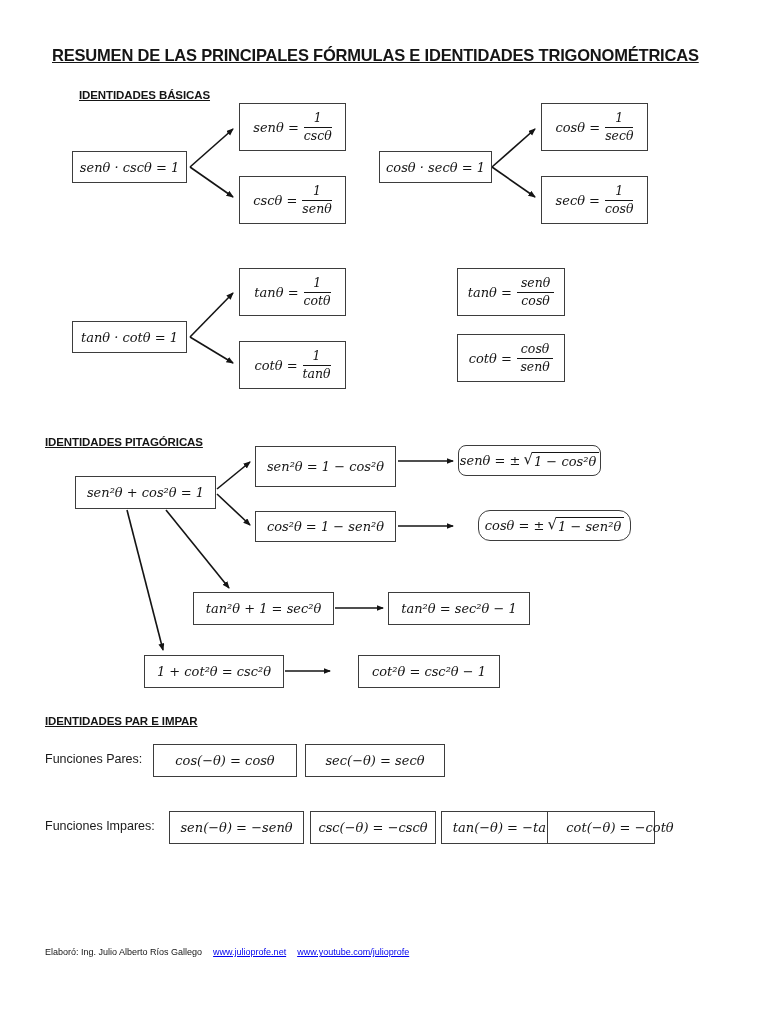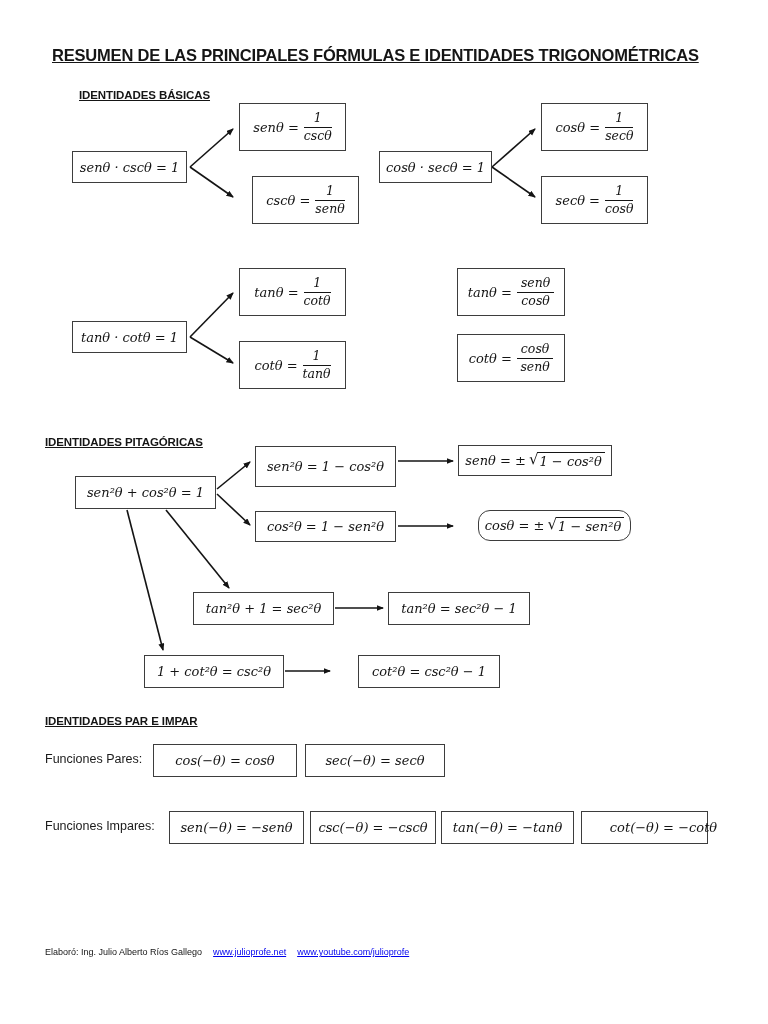--- a/index.html
+++ b/index.html
@@ -63,21 +63,21 @@
 <div class="sec-heading" style="left:45px; top:89px;padding-left:34px;">IDENTIDADES BÁSICAS</div>
 
 <div class="fbox" style="left:72px; top:151px; width:115px; height:32px;">senθ · cscθ = 1</div>
 <div class="fbox" style="left:239px; top:103px; width:107px; height:48px;">
   <span>senθ =</span>
   <span class="frac">
       <span class="num">1</span>
       <span class="den">cscθ</span>
     </span>
 </div>
-<div class="fbox" style="left:252px; top:176px; width:107px; height:48px;">
+<div class="fbox" style="left:239px; top:176px; width:107px; height:48px;">
   <span>cscθ =</span>
   <span class="frac">
       <span class="num">1</span>
       <span class="den">senθ</span>
     </span>
 </div>
 
 <div class="fbox" style="left:379px; top:151px; width:113px; height:32px;">cosθ · secθ = 1</div>
 <div class="fbox" style="left:541px; top:103px; width:107px; height:48px;">
   <span>cosθ =</span>
@@ -124,21 +124,21 @@
       <span class="den">senθ</span>
     </span>
 </div>
 
 <div class="sec-heading" style="left:45px; top:436px;">IDENTIDADES PITAGÓRICAS</div>
 
 <div class="fbox" style="left:75px; top:476px; width:141px; height:33px;">sen²θ + cos²θ = 1</div>
 <div class="fbox" style="left:255px; top:446px; width:141px; height:41px;">sen²θ = 1 − cos²θ</div>
 <div class="fbox" style="left:255px; top:511px; width:141px; height:31px;">cos²θ = 1 − sen²θ</div>
 
-<div class="fbox" style="left:458px; top:445px; width:154px; height:31px;">
+<div class="fbox" style="left:458px; top:445px; width:143px; height:31px;border-radius:8px;">
   <span>senθ = ±</span>
   <span class="rt">
       <span class="sym">√</span>
       <span class="rad">1 − cos²θ</span>
     </span>
 </div>
 <div class="fbox" style="left:478px; top:510px; width:153px; height:31px;border-radius:12px;">
   <span>cosθ = ±</span>
   <span class="rt">
       <span class="sym">√</span>
@@ -154,17 +154,17 @@
 <div class="sec-heading" style="left:45px; top:715px;">IDENTIDADES PAR E IMPAR</div>
 
 <div class="plain-label" style="left:45px; top:752px;">Funciones Pares:</div>
 <div class="fbox" style="left:153px; top:744px; width:144px; height:33px;">cos(−θ) = cosθ</div>
 <div class="fbox" style="left:305px; top:744px; width:140px; height:33px;">sec(−θ) = secθ</div>
 
 <div class="plain-label" style="left:45px; top:819px;">Funciones Impares:</div>
 <div class="fbox" style="left:169px; top:811px; width:135px; height:33px;">sen(−θ) = −senθ</div>
 <div class="fbox" style="left:310px; top:811px; width:126px; height:33px;">csc(−θ) = −cscθ</div>
 <div class="fbox" style="left:441px; top:811px; width:133px; height:33px;">tan(−θ) = −tanθ</div>
-<div class="fbox" style="left:581px; top:811px; width:127px; height:33px;padding-left:38px;">cot(−θ) = −cotθ</div>
+<div class="fbox" style="left:547px; top:811px; width:108px; height:33px;padding-left:38px;">cot(−θ) = −cotθ</div>
 
 <div class="footer">
   <span>Elaboró: Ing. Julio Alberto Ríos Gallego</span><a style="color: rgb(0, 0, 238);">www.julioprofe.net</a><a style="color: rgb(0, 0, 238);">www.youtube.com/julioprofe</a>
 </div>
 
 </body></html>

